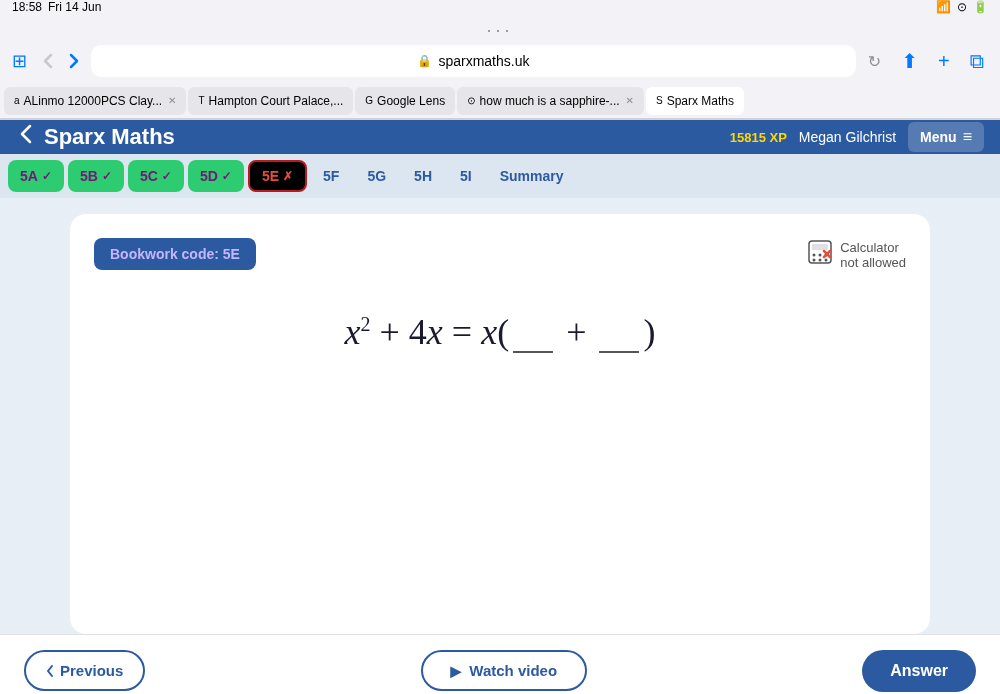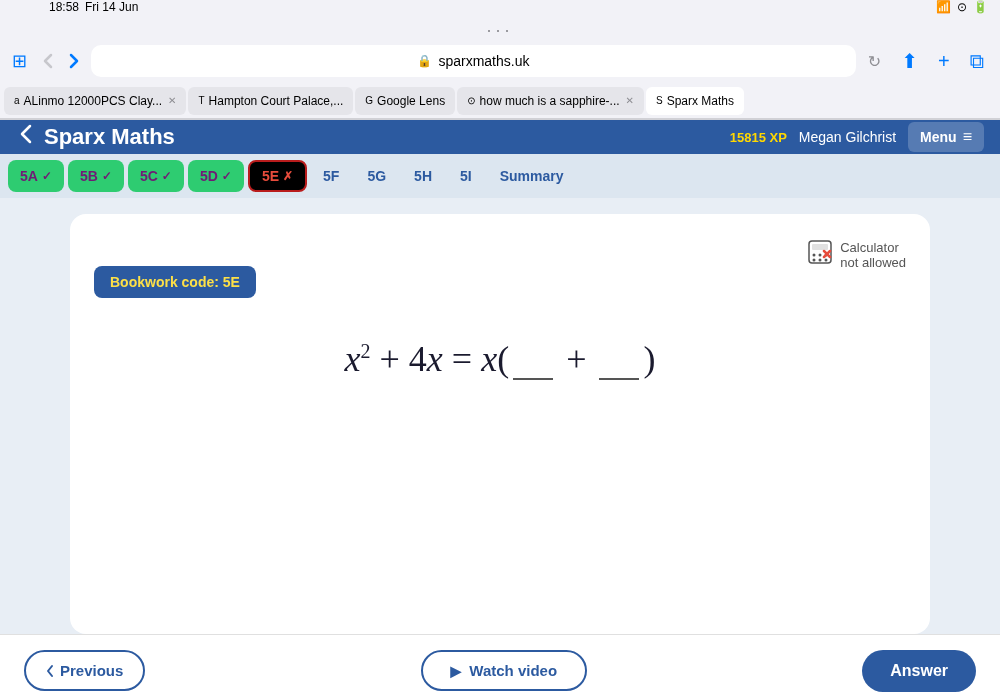--- a/index.html
+++ b/index.html
@@ -17,21 +17,21 @@
       background: #f2f2f7;
       height: 22px;
       display: flex;
       align-items: center;
       justify-content: space-between;
       padding: 0 12px;
       font-size: 12px;
       font-weight: 500;
       color: #000;
     }
-    .status-left { display: flex; gap: 6px; align-items: center; margin-left: 37px; }
+    .status-left { display: flex; gap: 6px; align-items: center; }
     .status-right { display: flex; gap: 6px; align-items: center; }
 
     
     .browser-chrome {
       background: #f2f2f7;
       border-bottom: 1px solid #d1d1d6;
     }
     .browser-toolbar {
       height: 44px;
       display: flex;
@@ -227,26 +227,25 @@
       min-height: 420px;
     }
     .card-header {
       display: flex;
       justify-content: space-between;
       align-items: flex-start;
       margin-bottom: 40px;
     }
     .bookwork-badge {
       background: #2c5aa0;
-      color: #fde047;
+      color: #c4b5fd;
       padding: 8px 16px;
       border-radius: 8px;
       font-size: 14px;
       font-weight: 600;
-      margin-top: 28px;
     }
     .calculator-notice {
       display: flex;
       align-items: center;
       gap: 6px;
       font-size: 13px;
       color: #555;
     }
     .calc-icon {
       font-size: 18px;

